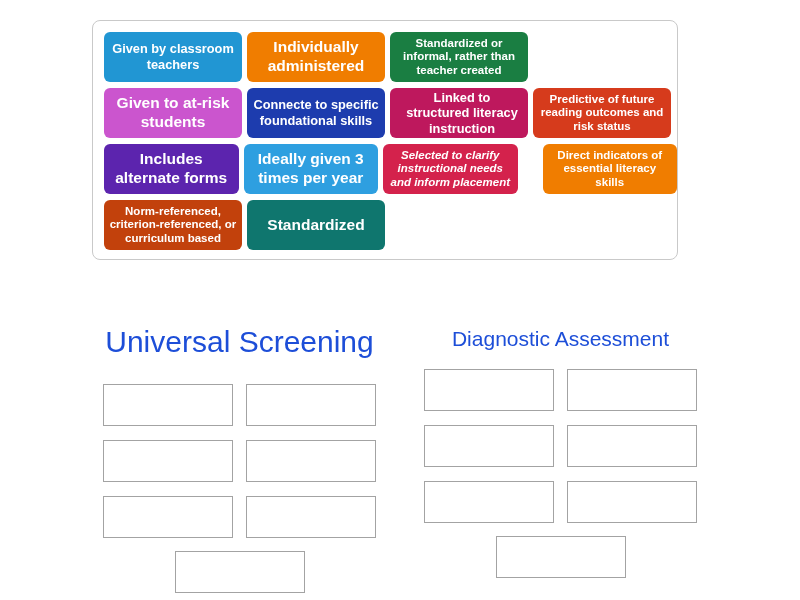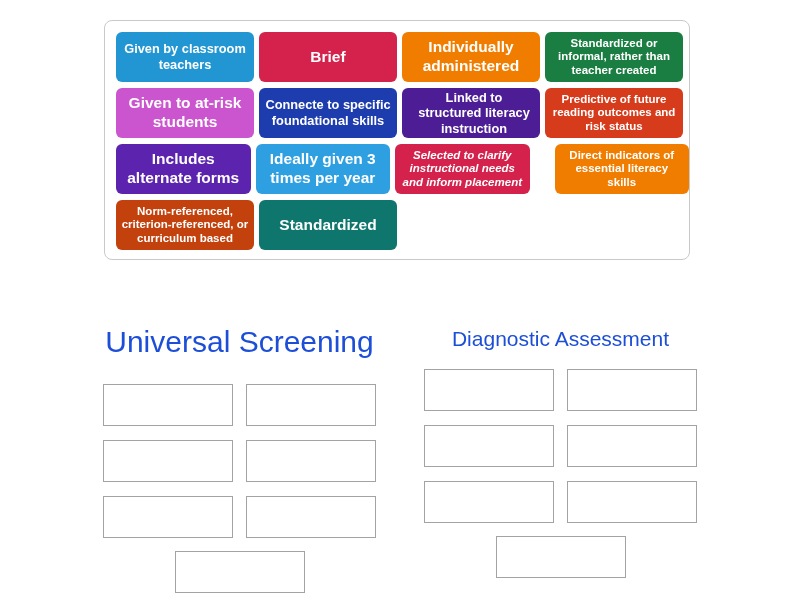--- a/index.html
+++ b/index.html
@@ -11,21 +11,21 @@
   body {
     position: relative;
     width: 800px;
     height: 600px;
     overflow: hidden;
   }
 
   
   .tray {
     position: absolute;
-    left: 104px;
+    left: 92px;
     top: 20px;
     width: 586px;
     height: 240px;
     box-sizing: border-box;
     border: 1px solid #c9c9c9;
     border-radius: 8px;
     background: #ffffff;
     padding: 11px 0 0 11px;
   }
   .tray-row {
@@ -91,28 +91,27 @@
     display: flex;
     justify-content: center;
   }
 </style>
 </head>
 <body>
 
 <div class="tray" id="tray">
     <div class="tray-row">
       <div class="tile tile-md" style="background: rgb(33, 150, 211);">Given by classroom teachers</div>
-      <div class="tile tile-lg" style="background: rgb(212, 34, 76);">Brief</div>
       <div class="tile tile-lg" style="background: rgb(240, 125, 0);">Individually administered</div>
       <div class="tile tile-sm" style="background: rgb(26, 126, 66);">Standardized or informal, rather than teacher created</div>
     </div>
     <div class="tray-row">
       <div class="tile tile-lg" style="background: rgb(203, 85, 206);">Given to at-risk students</div>
       <div class="tile tile-md" style="background: rgb(29, 60, 174);">Connecte to specific foundational skills</div>
-      <div class="tile tile-md" style="background: #4c1d95; padding-left: 11px;">Linked to structured literacy instruction</div>
+      <div class="tile tile-md" style="background: #be185d; padding-left: 11px;">Linked to structured literacy instruction</div>
       <div class="tile tile-sm" style="background: rgb(214, 59, 28);">Predictive of future reading outcomes and risk status</div>
     </div>
     <div class="tray-row">
       <div class="tile tile-lg" style="background: rgb(92, 36, 174);">Includes alternate forms</div>
       <div class="tile tile-lg" style="background: rgb(46, 159, 224);">Ideally given 3 times per year</div>
       <div class="tile tile-sm" style="background: rgb(212, 34, 76); font-style: italic;">Selected to clarify instructional needs and inform placement</div>
       <div class="tile tile-sm" style="background: rgb(240, 125, 0); margin-left: 20px;">Direct indicators of essential literacy skills</div>
     </div>
     <div class="tray-row">
       <div class="tile tile-sm" style="background: #c2410c;">Norm-referenced, criterion-referenced, or curriculum based</div>

